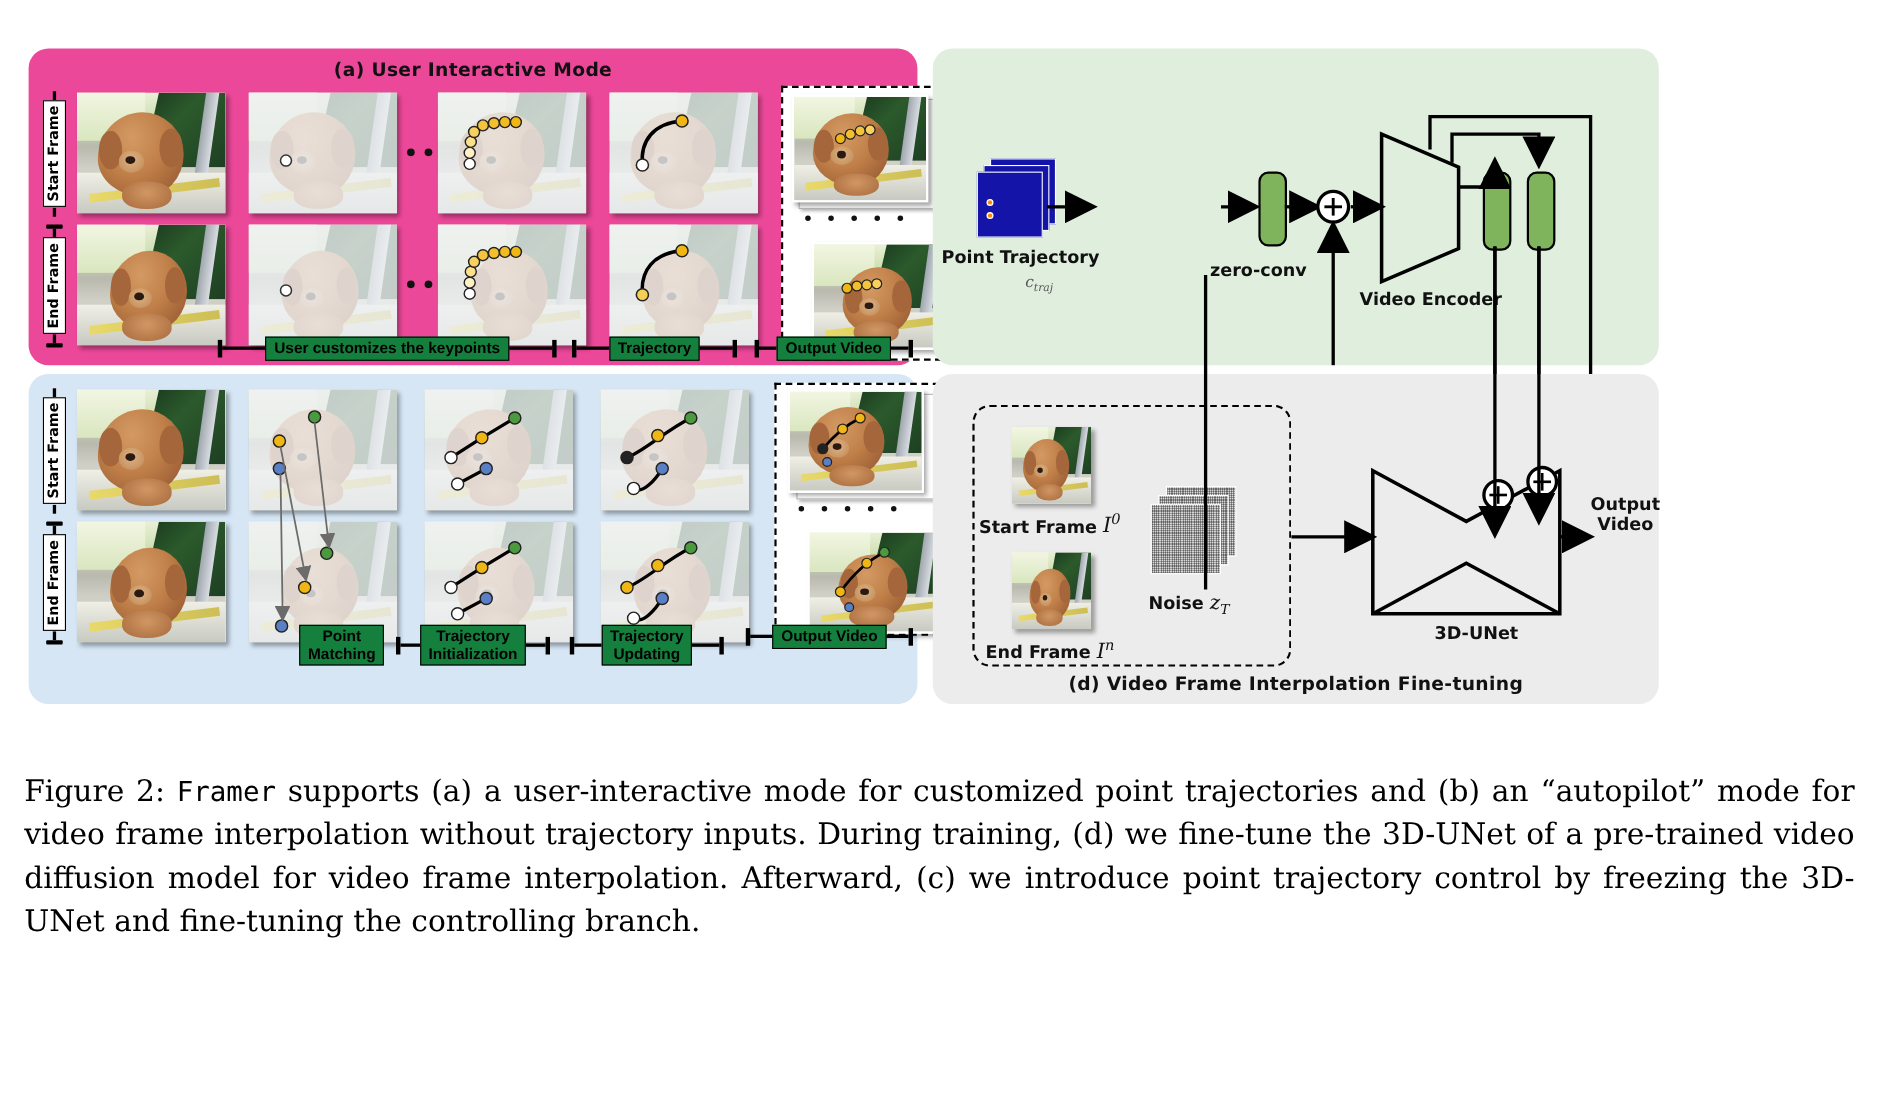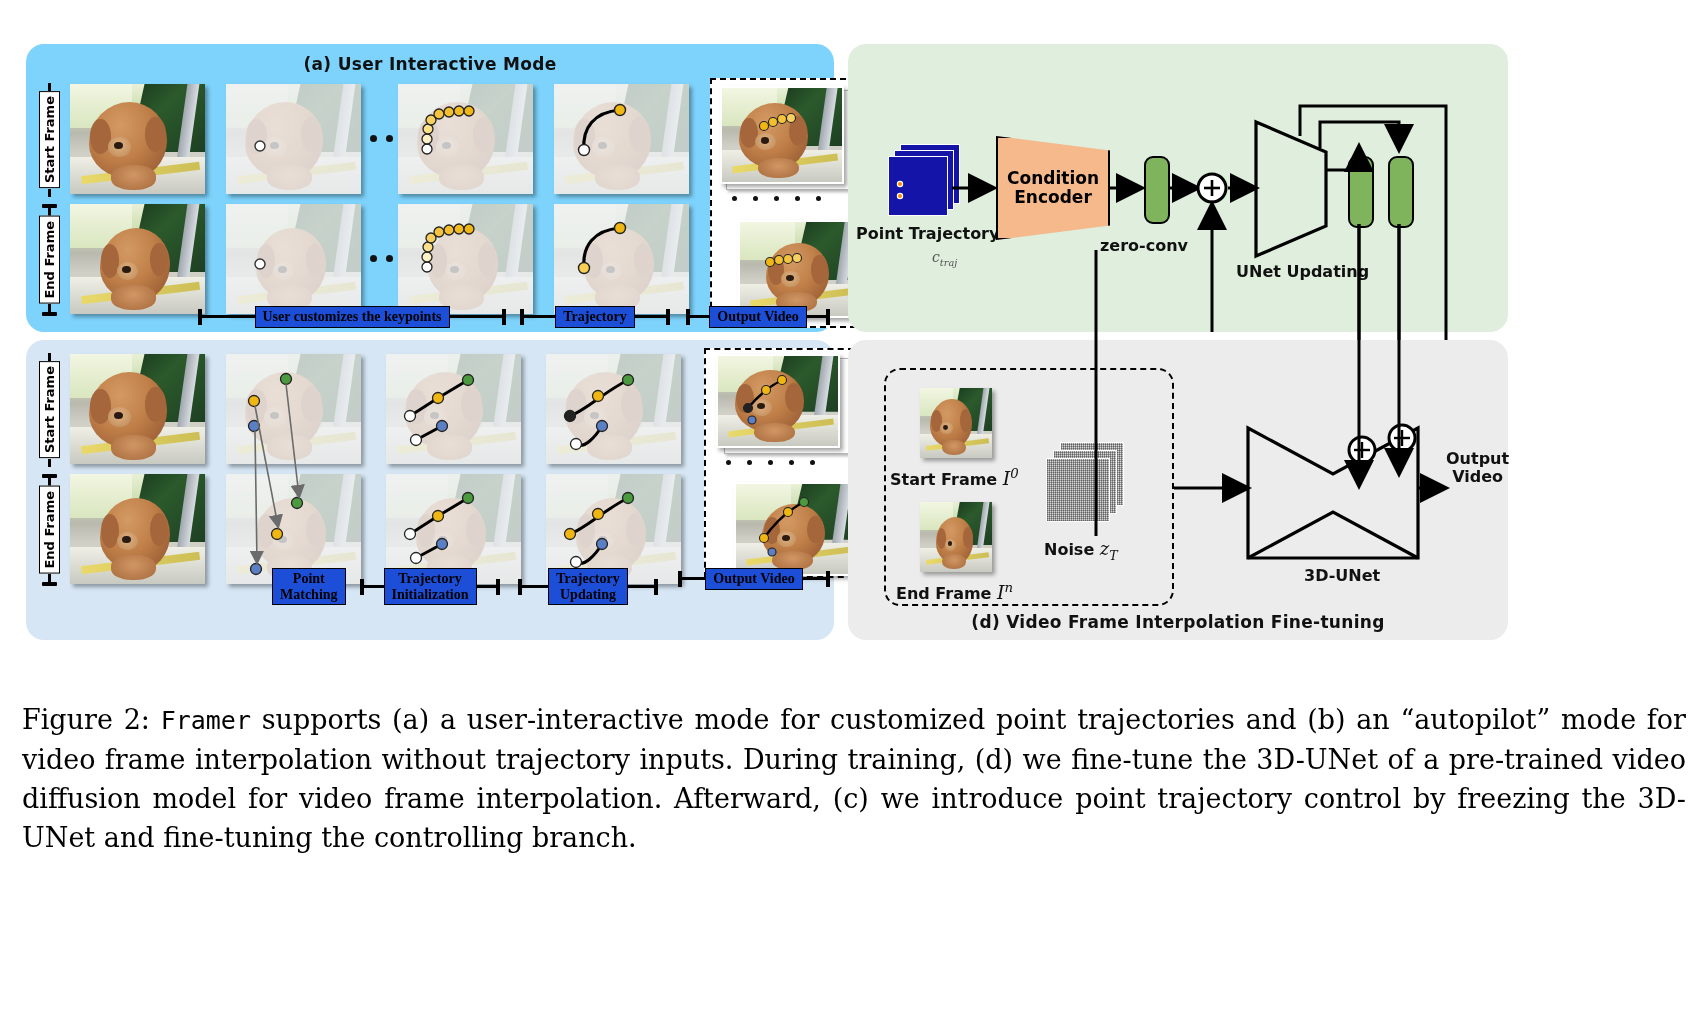--- a/index.html
+++ b/index.html
@@ -2,21 +2,21 @@
 <html><head>
 <meta charset="utf-8">
 <style>
   html,body{margin:0;padding:0;background:#ffffff;}
   body{width:1708px;height:1012px;font-family:"DejaVu Sans",sans-serif;position:relative;overflow:hidden;}
 
   .fig{position:absolute;left:0;top:0;width:1708px;height:1012px;}
 
   
   .panel{position:absolute;border-radius:18px;box-sizing:border-box;}
-  #panel-a{left:26px;top:44px;width:808px;height:288px;background:#7dd3fc;}
+  #panel-a{left:26px;top:44px;width:808px;height:288px;background:#ec4899;}
   #panel-b{left:26px;top:340px;width:808px;height:300px;background:#d6e6f5;}
   #panel-c{left:848px;top:44px;width:660px;height:288px;background:#dfeedd;}
   #panel-d{left:848px;top:340px;width:660px;height:300px;background:#ececec;}
 
   .panel-title{position:absolute;width:100%;text-align:center;font-family:"DejaVu Sans",sans-serif;
                font-weight:bold;font-size:17px;color:#111;letter-spacing:.3px;}
   #panel-a .panel-title{top:10px;}
   #panel-c .panel-title{top:10px;}
   #panel-b .panel-title{bottom:8px;}
   #panel-d .panel-title{bottom:8px;}
@@ -61,22 +61,22 @@
   .rail{position:absolute;width:22px;display:flex;flex-direction:column;align-items:center;justify-content:center;}
   .rail .bar{width:3px;background:#000;flex:1;}
   .rail .cap{width:15px;height:4px;background:#000;border-radius:1px;}
   .rail .vlabel{background:#fff;border:1.5px solid #000;padding:4px 2px;font-size:13px;font-weight:bold;
       writing-mode:vertical-rl;transform:rotate(180deg);white-space:nowrap;font-family:"DejaVu Sans",sans-serif;}
 
   
   .bracket{position:absolute;display:flex;align-items:center;}
   .bracket .tick{width:4px;height:16px;background:#000;}
   .bracket .line{height:3px;background:#000;flex:1;}
-  .bracket .blabel{background:#1d4ed8;border:1.5px solid #000;padding:2px 7px;font-size:14px;font-weight:bold;
-      white-space:pre-line;text-align:center;line-height:1.12;font-family:Liberation Serif, serif;}
+  .bracket .blabel{background:#15803d;border:1.5px solid #000;padding:2px 7px;font-size:14px;font-weight:bold;
+      white-space:pre-line;text-align:center;line-height:1.12;font-family:Liberation Sans, sans-serif;}
 
   
   .ellipsis{position:absolute;display:flex;gap:9px;align-items:center;}
   .ellipsis i{width:7px;height:7px;background:#111;border-radius:50%;display:block;}
   .ellipsis.small i{width:5px;height:5px;}
   .trapz{position:absolute;background:#f5b98c;border:2.5px solid #000;
       clip-path:polygon(0 0,100% 14%,100% 86%,0 100%);display:flex;align-items:center;justify-content:center;
       text-align:center;font-weight:bold;font-size:17px;line-height:1.1;}
   .greenpill{position:absolute;background:#7fb45c;border:2.5px solid #000;border-radius:9px;}
   .bluecard{position:absolute;background:#1414a8;border:1.5px solid #fff;}
@@ -675,29 +675,25 @@
     <div class="bluecard" style="left:46px;top:106px;width:58px;height:58px;"></div>
     <div class="bluecard" style="left:40px;top:112px;width:58px;height:58px;">
       <svg class="overlay" width="58" height="58">
         <circle cx="11" cy="27" r="2.6" fill="#ff8a00" stroke="#fff" stroke-width="1.2"></circle>
         <circle cx="11" cy="39" r="2.6" fill="#ff8a00" stroke="#fff" stroke-width="1.2"></circle>
       </svg>
     </div>
     <div class="caption-lbl" style="left:8px;top:180px;">Point Trajectory</div>
     <div class="caption-lbl math" style="left:84px;top:205px;font-weight:normal;font-size:14px;color:#555;">c<sub>traj</sub></div>
 
-    <div class="trapz" style="left:148px;top:92px;width:110px;height:100px;">
-      <span style="white-space:pre-line;">Condition
-Encoder</span>
-    </div>
 
     <div class="greenpill" style="left:296px;top:112px;width:22px;height:64px;"></div>
     <div class="caption-lbl" style="left:252px;top:192px;">zero-conv</div>
 
-    <div class="caption-lbl" style="left:388px;top:218px;">UNet Updating</div>
+    <div class="caption-lbl" style="left:388px;top:218px;">Video Encoder</div>
     <div class="greenpill" style="left:500px;top:112px;width:22px;height:68px;"></div>
     <div class="greenpill" style="left:540px;top:112px;width:22px;height:68px;"></div>
 
     <svg class="overlay" width="660" height="288">
       <defs>
         <marker id="ah" markerWidth="10" markerHeight="10" refX="8" refY="5" orient="auto">
           <path d="M0,0 L10,5 L0,10 z" fill="#000"></path>
         </marker>
       </defs>
 

